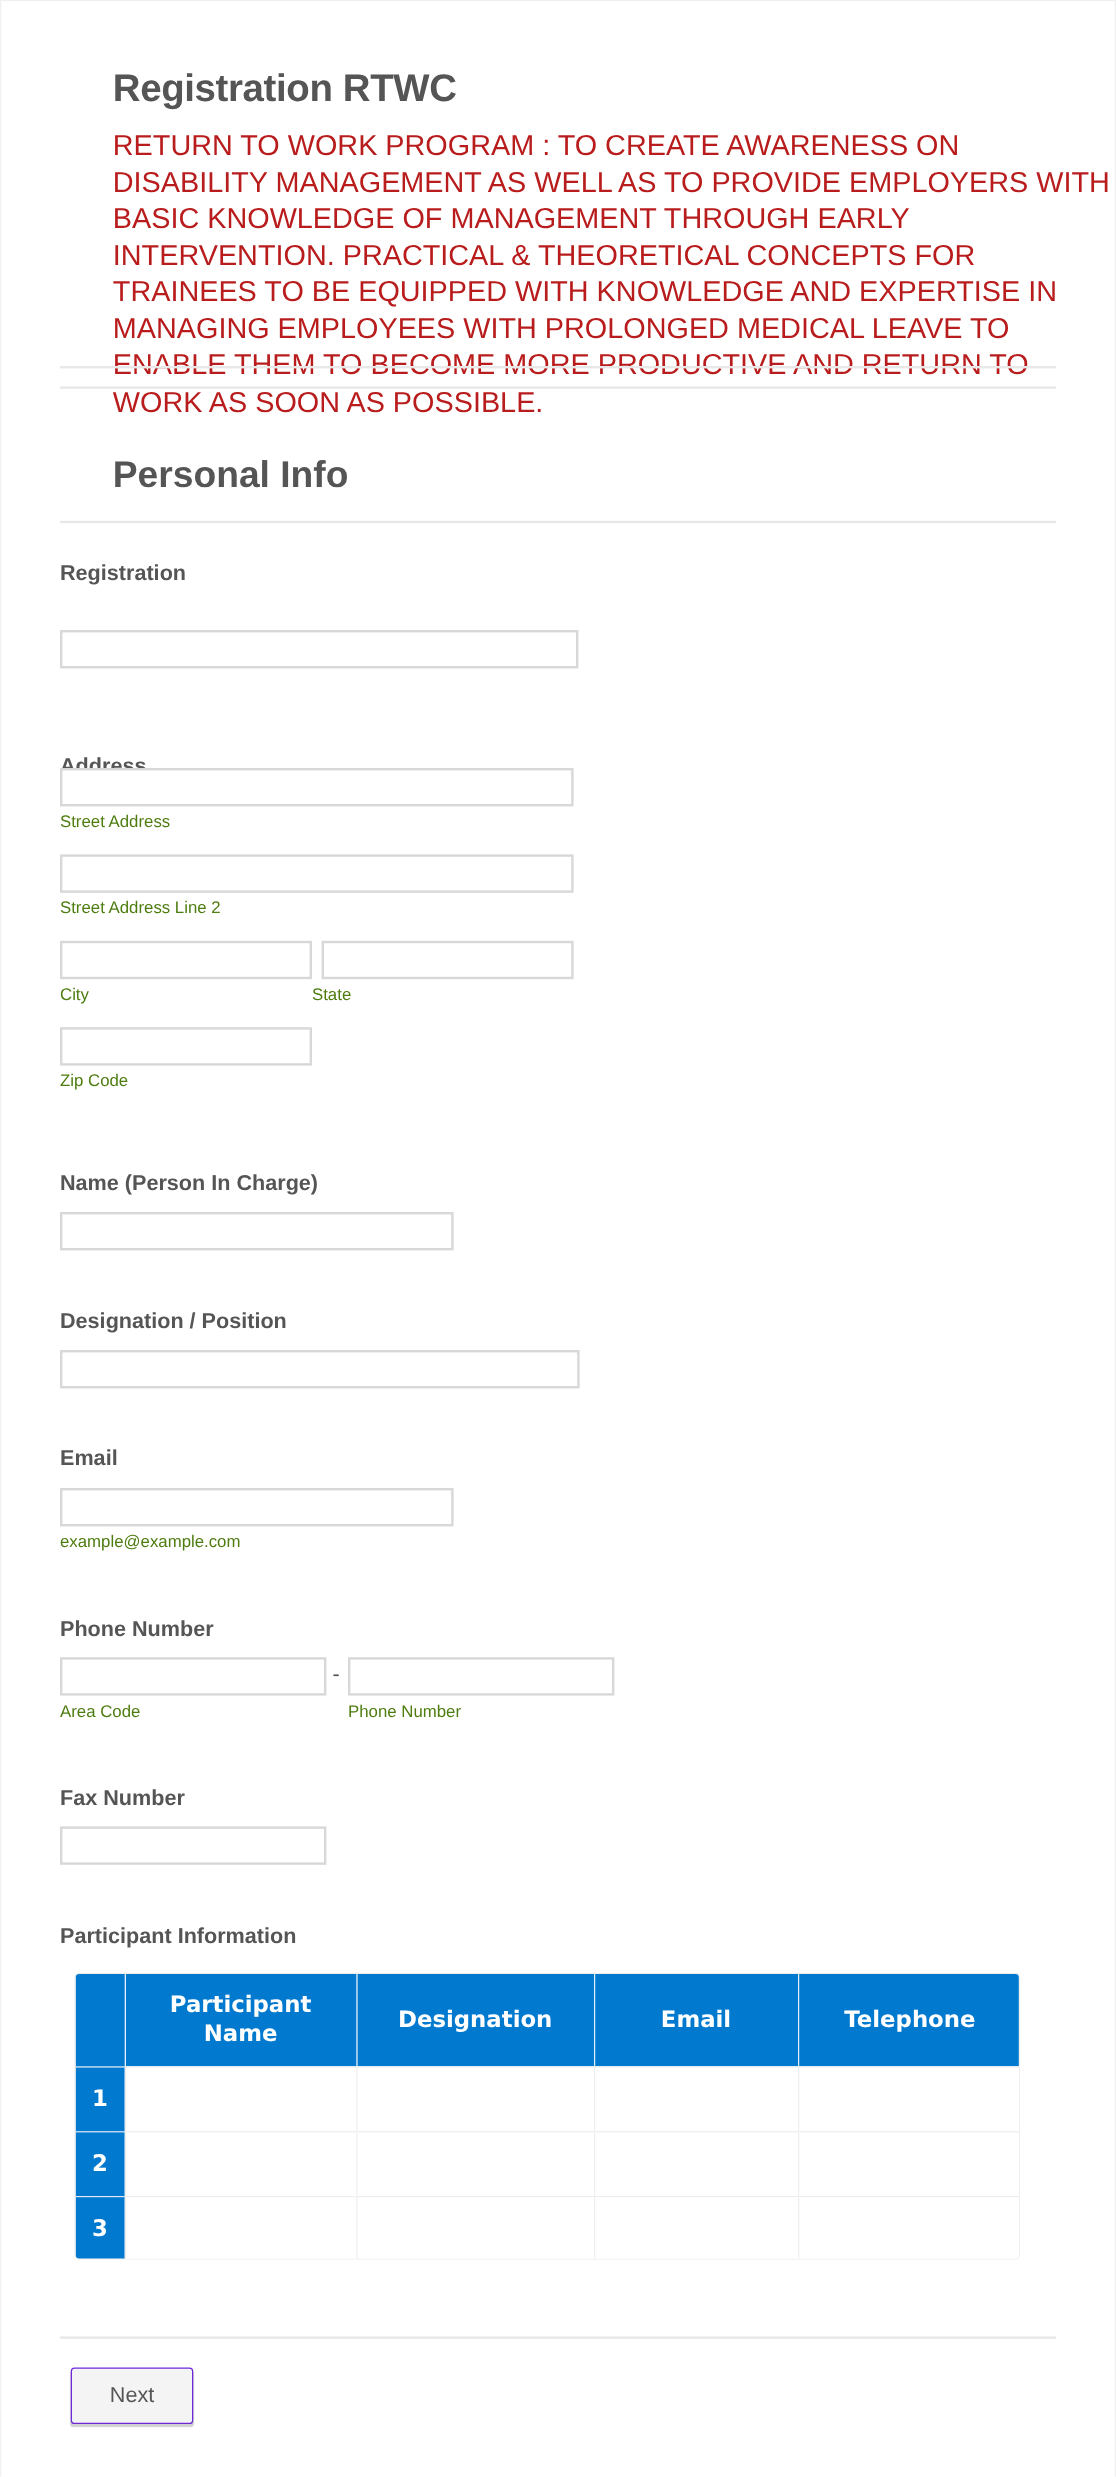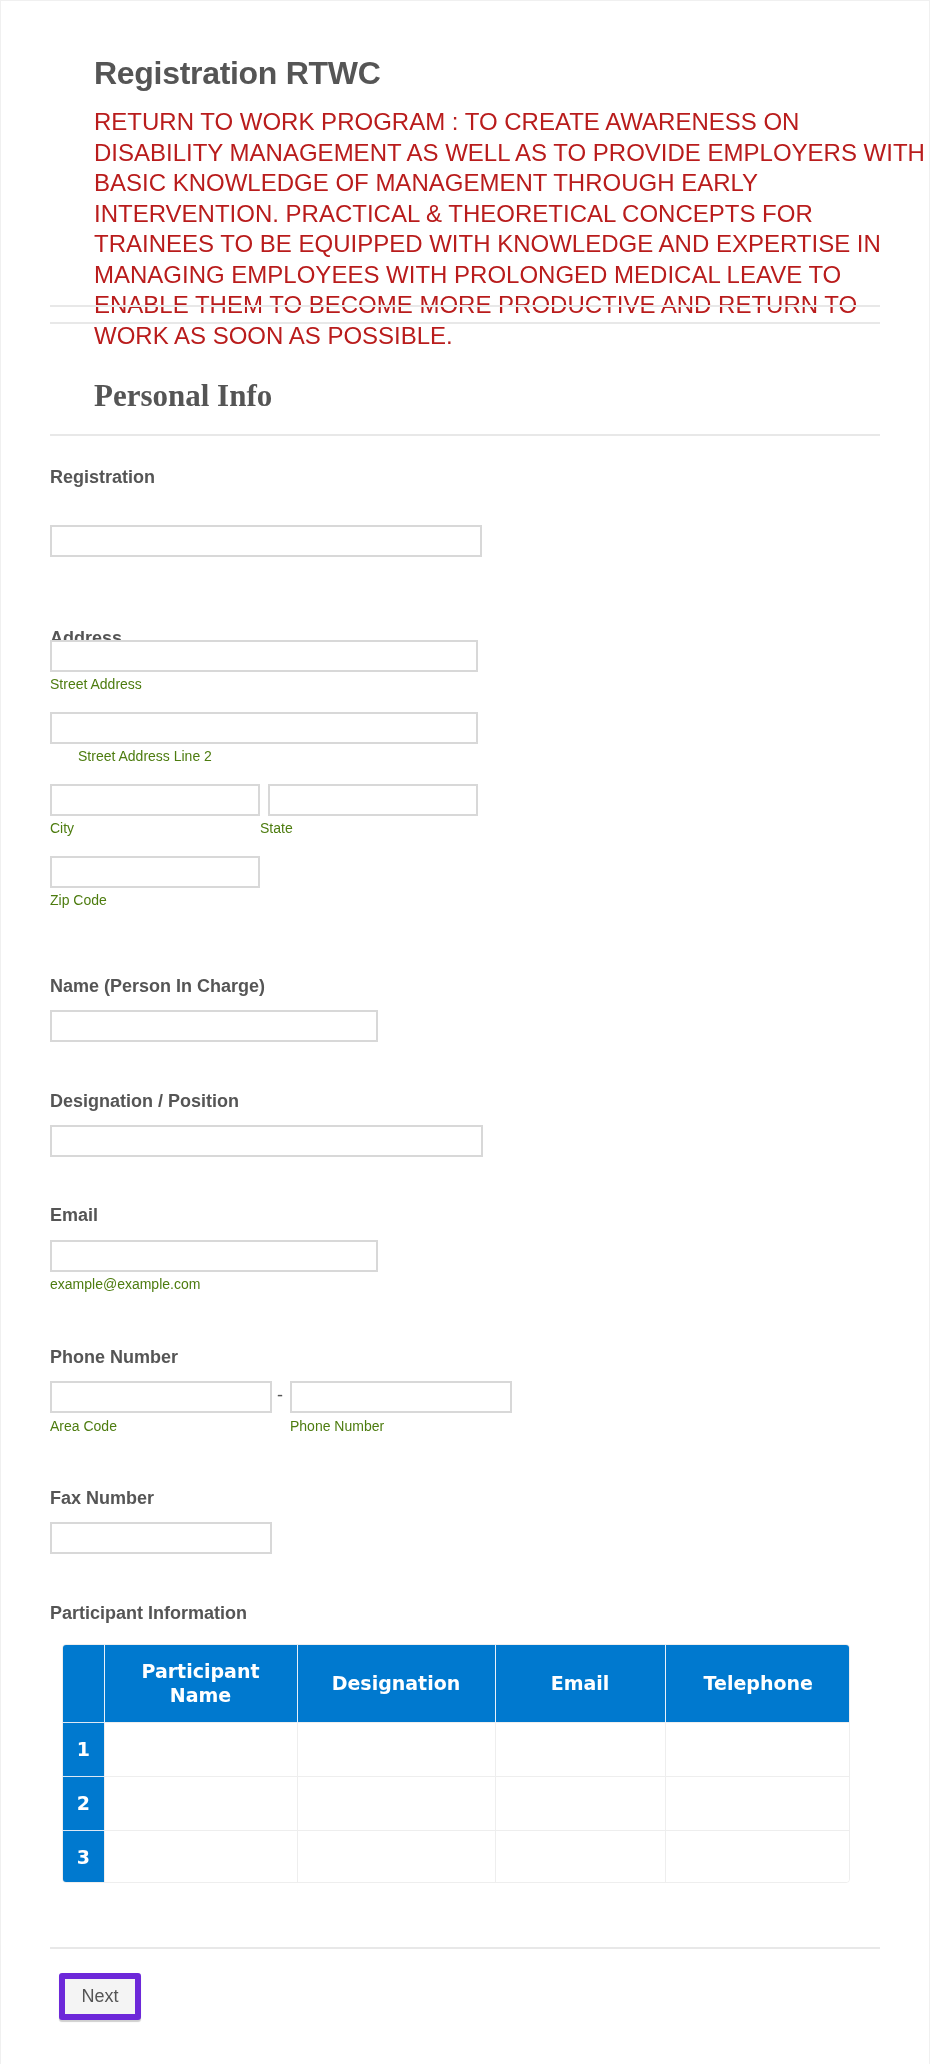--- a/index.html
+++ b/index.html
@@ -3,33 +3,33 @@
 <meta charset="utf-8">
 <style>
   * { box-sizing: border-box; margin: 0; padding: 0; }
   html, body { width: 930px; height: 2064px; background: #ffffff; overflow: hidden; }
   body { font-family: "Liberation Sans", sans-serif; color: #555555; position: relative; }
   .page-frame { position: absolute; left: 0; top: 0; width: 930px; height: 2064px; border: 1px solid #f0f0f0; border-bottom: none; }
   .abs { position: absolute; margin-left: 44px; }
   .form-title { left: 50px; top: 55px; font-size: 32px; font-weight: bold; color: #555555; letter-spacing: -0.3px; }
   .form-desc { left: 50px; top: 107px; width: 840px; font-size: 24px; line-height: 30.5px; color: #b91c1c; }
   .hr { position: absolute; left: 50px; width: 830px; height: 2px; background: #e8e8e8; }
-  .section-title { left: 50px; top: 378px; font-size: 31px; font-weight: bold; color: #555555; font-family: Liberation Serif, serif; }
+  .section-title { left: 50px; top: 378px; font-size: 31px; font-weight: bold; color: #555555; }
   .label { position: absolute; left: 50px; font-size: 18px; font-weight: bold; color: #555555; }
   .input { position: absolute; height: 32px; border: 2px solid #d8d8d8; background: #ffffff; outline: none; font-family: "Liberation Sans", sans-serif; font-size: 15px; padding: 0 6px; color: #555; }
   .sublabel { position: absolute; font-size: 14px; color: #4d7c0f; }
   .dash { position: absolute; font-size: 18px; color: #555555; }
   .grid { position: absolute; left: 62px; top: 1644px; width: 788px; height: 239px; border: 1px solid #eeeeee; border-radius: 4px; overflow: hidden; font-family: "DejaVu Sans", sans-serif; }
   .grid table { border-collapse: collapse; width: 788px; table-layout: fixed; }
   .grid th { background: #0079cf; color: #ffffff; font-weight: bold; font-size: 19px; height: 77px; border-left: 1px solid #e6f0fa; text-align: center; vertical-align: middle; line-height: 24px; padding: 0 10px; }
   .grid th:first-child { border-left: none; }
   .grid td { height: 54px; border-left: 1px solid #eeeeee; border-top: 1px solid #eeeeee; background: #fff; }
   .grid td.rownum { background: #0079cf; color: #ffffff; font-weight: bold; font-size: 19px; text-align: center; border-left: none; border-top: 1px solid #dde8f5; }
   .grid td input { width: 100%; height: 100%; border: none; background: transparent; outline: none; }
-  .next-btn { position: absolute; left: 59px; top: 1973px; width: 82px; height: 47px; background: #f4f4f4; border: 6px solid #6d28d9; border-radius: 3px; box-shadow: 0 2px 1px #d0d0d0; font-family: "Liberation Sans", sans-serif; font-size: 18px; color: #555555; cursor: pointer; }
+  .next-btn { position: absolute; left: 59px; top: 1973px; width: 102px; height: 47px; background: #f4f4f4; border: 1px solid #6d28d9; border-radius: 3px; box-shadow: 0 2px 1px #d0d0d0; font-family: "Liberation Sans", sans-serif; font-size: 18px; color: #555555; cursor: pointer; }
 </style>
 </head>
 <body>
 
 <div class="page-frame"></div>
 
 <h1 class="abs form-title">Registration RTWC</h1>
 <p class="abs form-desc">RETURN TO WORK PROGRAM : TO CREATE AWARENESS ON DISABILITY MANAGEMENT AS WELL AS TO PROVIDE EMPLOYERS WITH BASIC KNOWLEDGE OF MANAGEMENT THROUGH EARLY INTERVENTION. PRACTICAL &amp; THEORETICAL CONCEPTS FOR TRAINEES TO BE EQUIPPED WITH KNOWLEDGE AND  EXPERTISE IN MANAGING EMPLOYEES WITH PROLONGED MEDICAL LEAVE TO ENABLE THEM TO BECOME MORE PRODUCTIVE AND RETURN TO WORK AS SOON AS POSSIBLE.</p>
 
 <div class="hr" style="top:305px;"></div>
@@ -39,21 +39,21 @@
 <div class="hr" style="top:434px;"></div>
 
 <label class="label" style="top:467px;">Registration</label>
 <input class="input" type="text" style="left: 50px; top: 525px; width: 432px;" value="">
 
 <label class="label" style="top:628px;">Address</label>
 <input class="input" type="text" style="left: 50px; top: 640px; width: 428px;" value="">
 <span class="sublabel" style="left:50px;top:676px;">Street Address</span>
 
 <input class="input" type="text" style="left: 50px; top: 712px; width: 428px;" value="">
-<span class="sublabel" style="left:50px;top:748px;margin-left:28px;">Street Address Line 2</span>
+<span class="sublabel" style="left:50px;top:748px;">Street Address Line 2</span>
 
 <input class="input" type="text" style="left: 50px; top: 784px; width: 210px;" value="">
 <span class="sublabel" style="left:50px;top:820px;">City</span>
 
 <input class="input" type="text" style="left: 268px; top: 784px; width: 210px;" value="">
 <span class="sublabel" style="left:260px;top:820px;text-align:center;">State</span>
 
 <input class="input" type="text" style="left: 50px; top: 856px; width: 210px;" value="">
 <span class="sublabel" style="left:50px;top:892px;">Zip Code</span>
 

